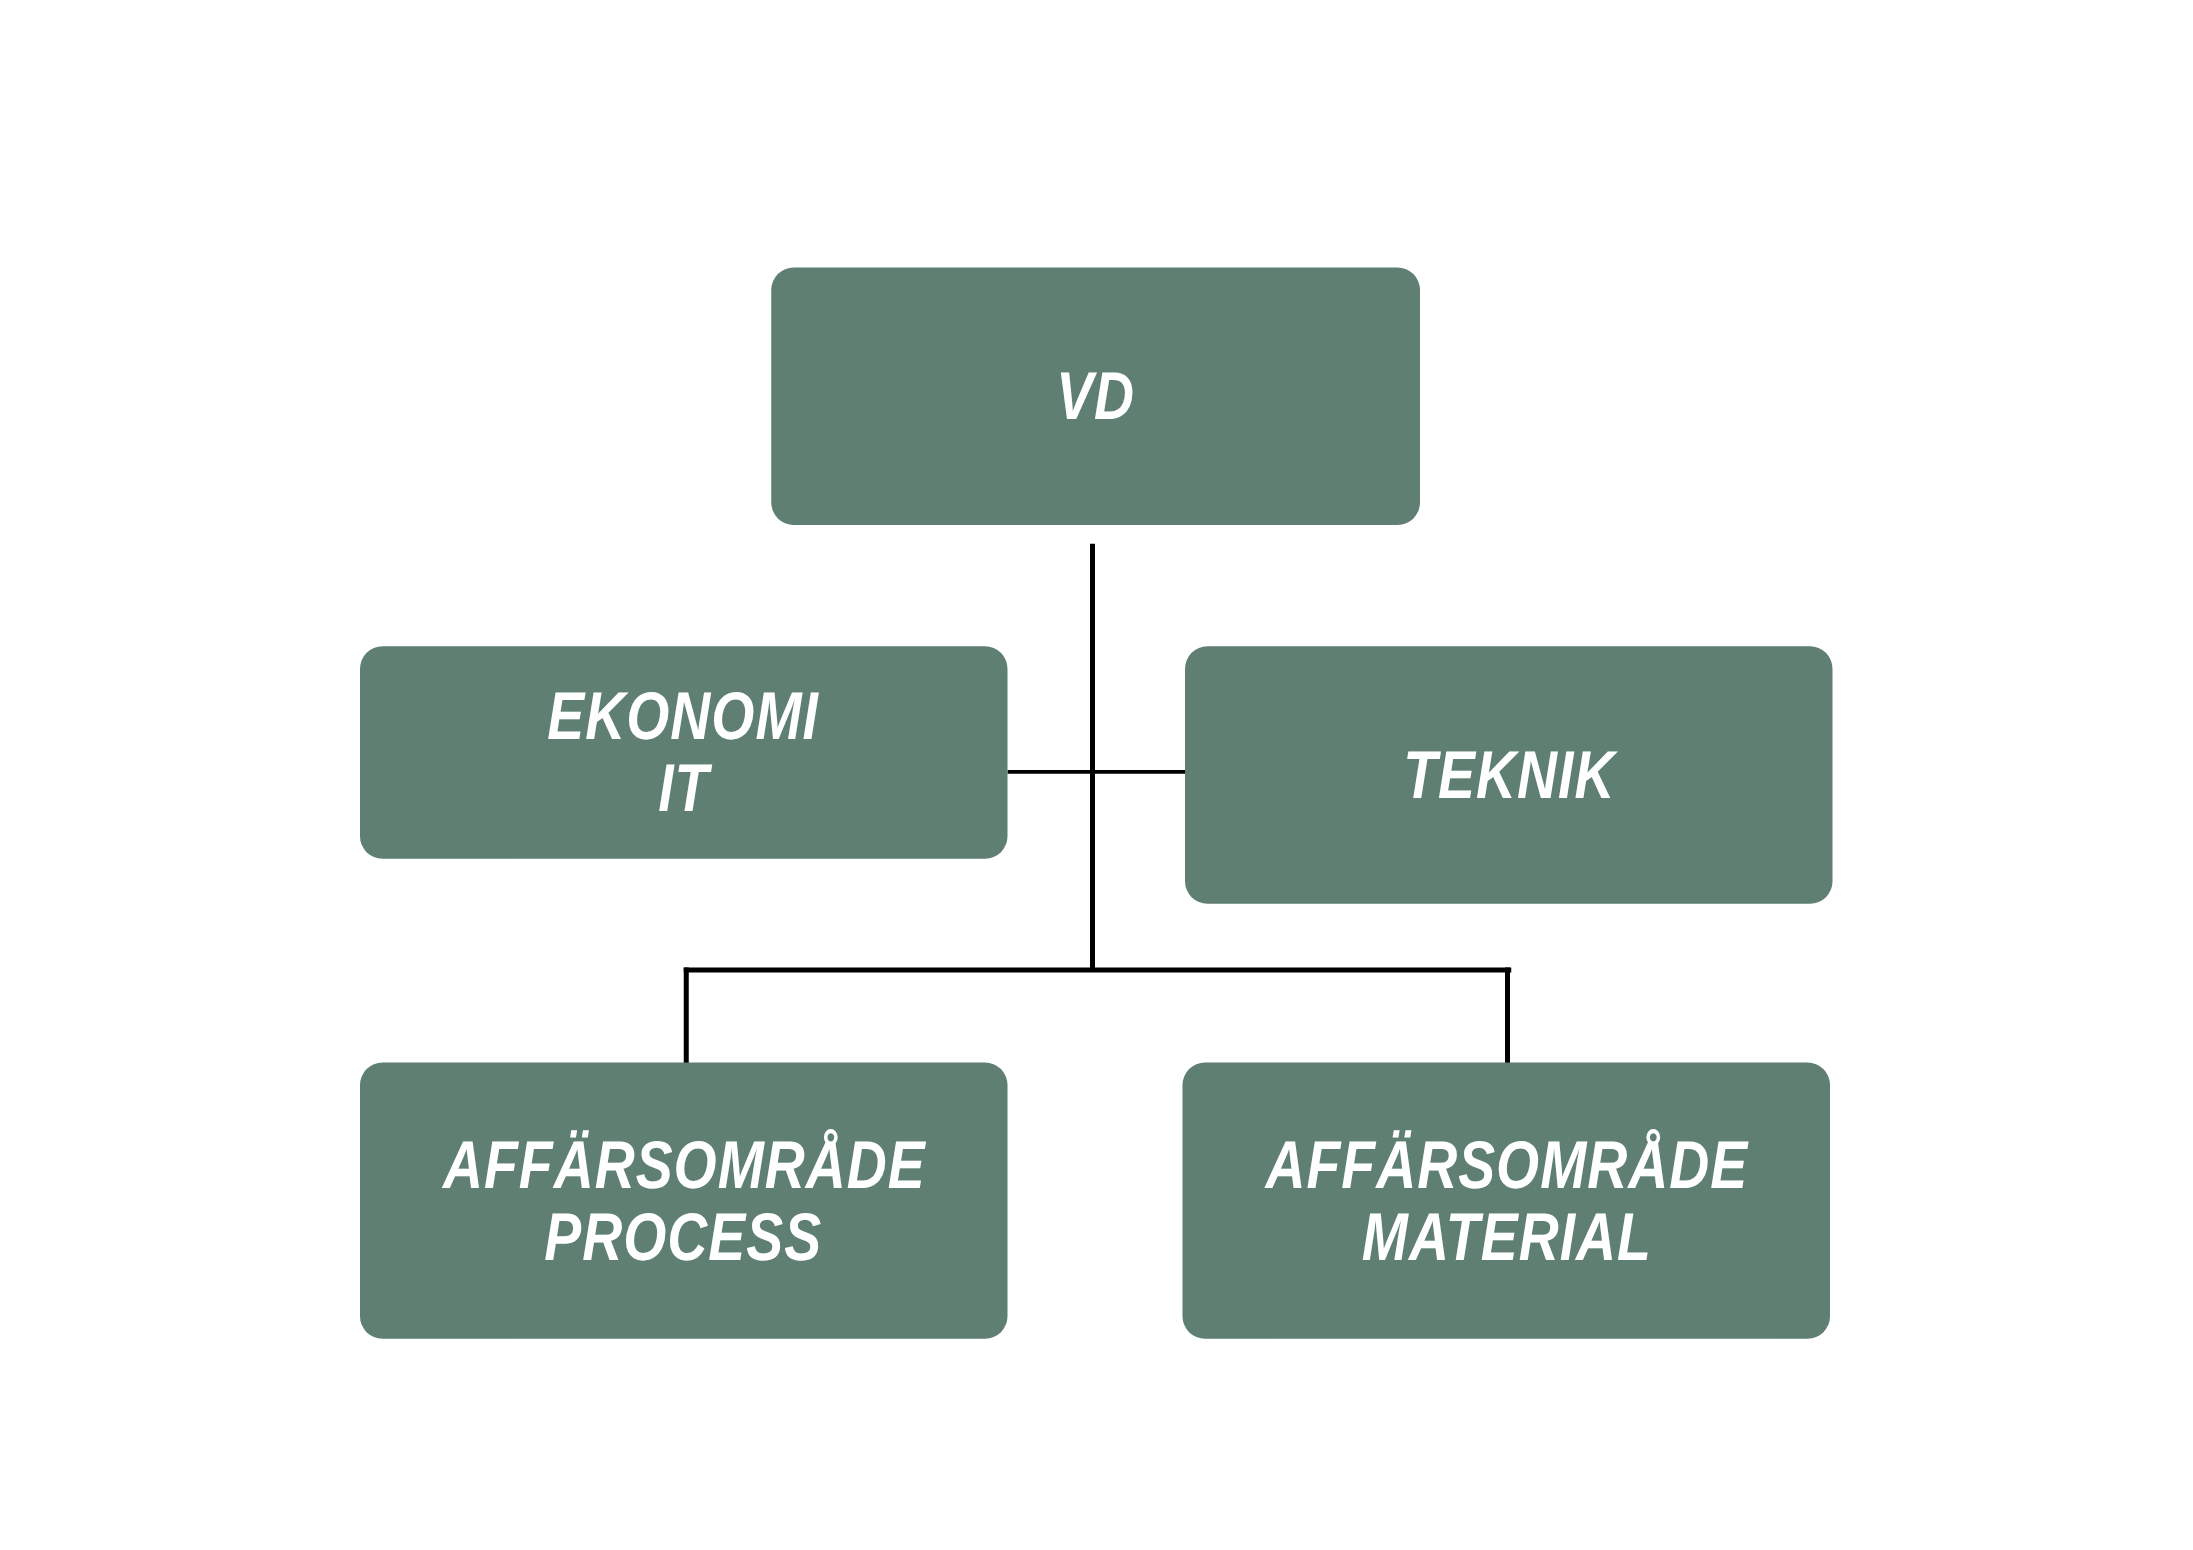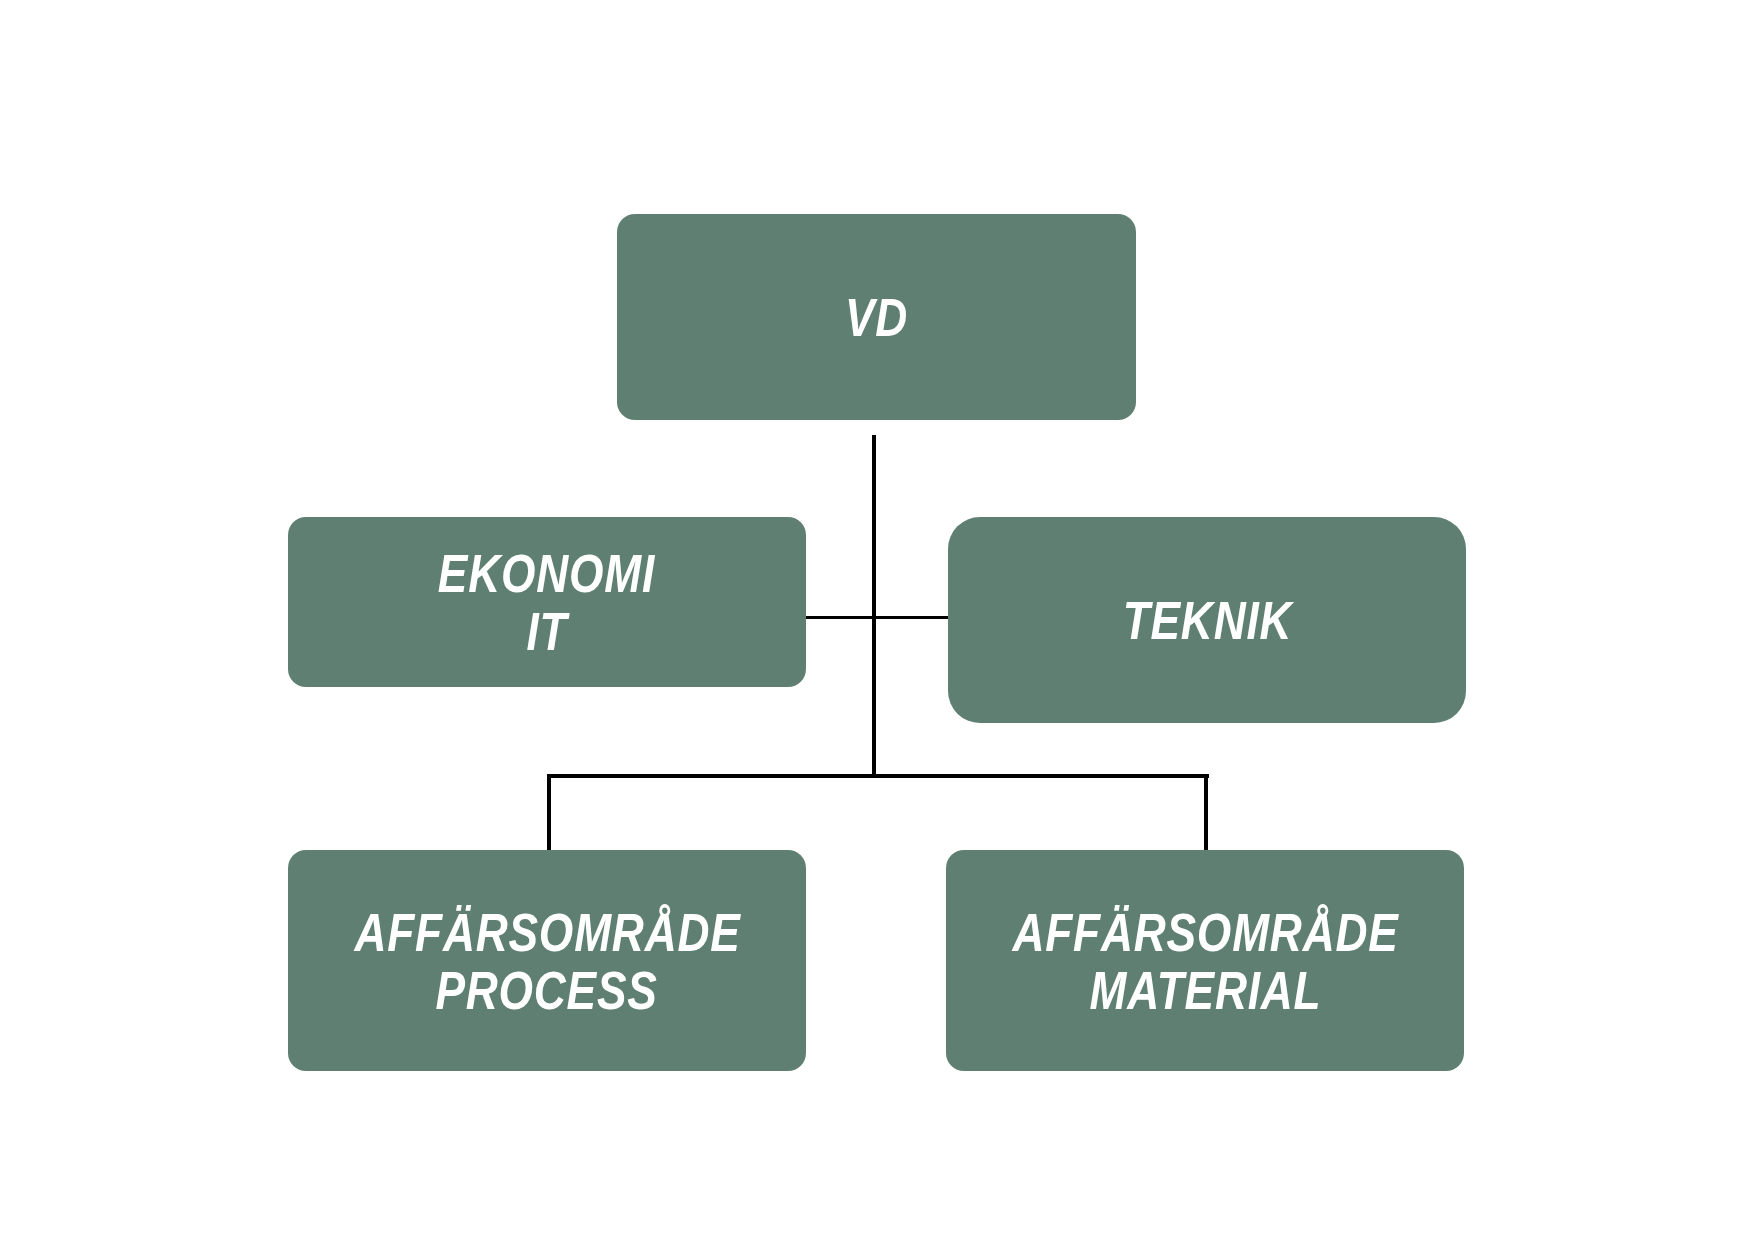--- a/index.html
+++ b/index.html
@@ -28,21 +28,21 @@
 
 <div class="box" style="left:617px; top:214px; width:519px; height:206px;">
   <div class="lbl">VD</div>
 </div>
 
 <div class="box" style="left:288px; top:517px; width:518px; height:170px;">
   <div class="lbl">EKONOMI</div>
   <div class="lbl">IT</div>
 </div>
 
-<div class="box" style="left:948px; top:517px; width:518px; height:206px;border-radius:32px;">
+<div class="box" style="left:948px; top:517px; width:518px; height:206px;">
   <div class="lbl">TEKNIK</div>
 </div>
 
 <div class="box" style="left:288px; top:850px; width:518px; height:221px;">
   <div class="lbl">AFFÄRSOMRÅDE</div>
   <div class="lbl">PROCESS</div>
 </div>
 
 <div class="box" style="left:946px; top:850px; width:518px; height:221px;">
   <div class="lbl">AFFÄRSOMRÅDE</div>

